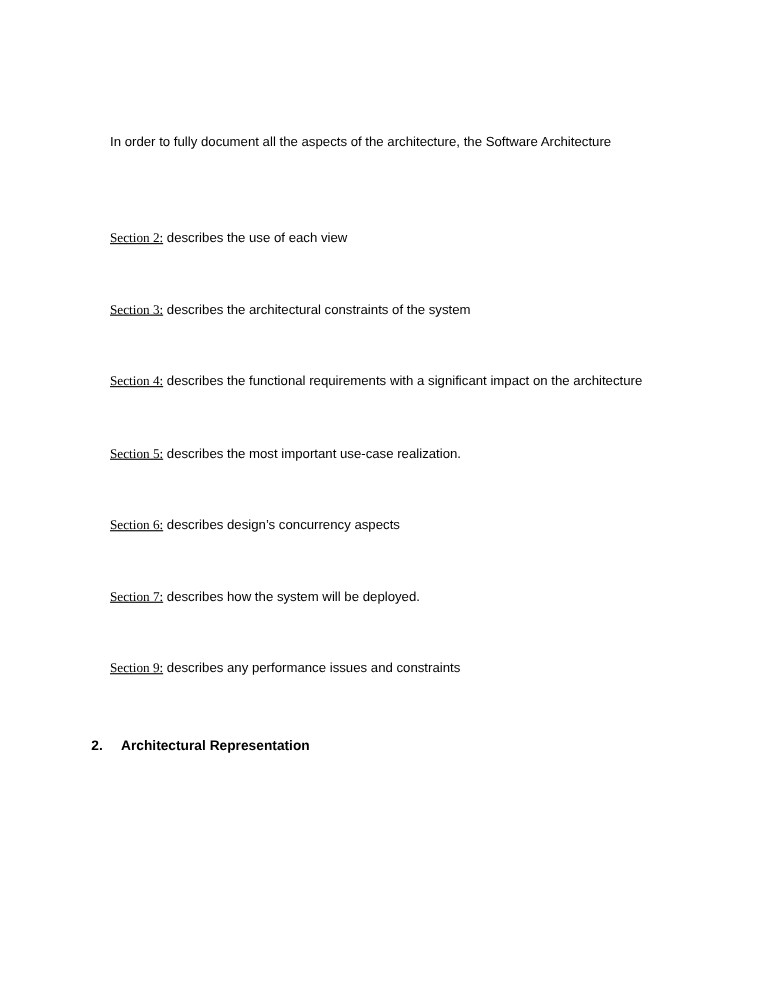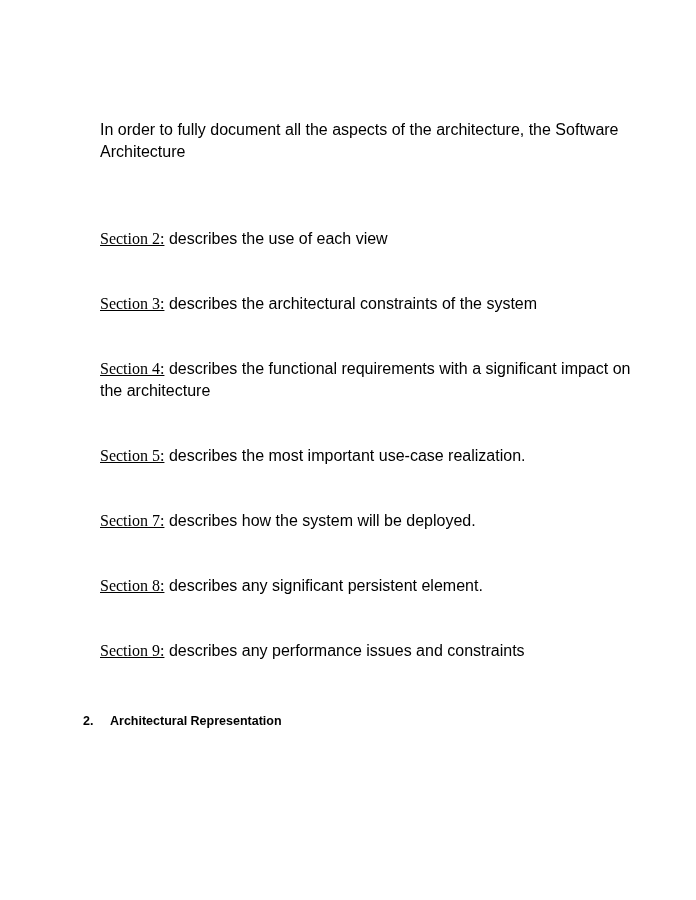--- a/index.html
+++ b/index.html
@@ -8,21 +8,21 @@
     background: #ffffff;
     font-family: "Liberation Sans", sans-serif;
     color: #000000;
     position: relative;
     overflow: hidden;
   }
   .page { position: relative; width: 696px; height: 900px; background: #fff; }
 
   .intro-block {
     margin: 76px 40px 0 100px;
-    font-size: 16px;
+    font-size: 12px;
     line-height: 21.7px;
     white-space: pre-wrap;
   }
   .toc-line .u { text-decoration: underline; font-family: Liberation Serif, serif; }
   .ws { white-space: pre-wrap; }
 
   .h2 {
     margin: 9px 0 0 83px;
     font-size: 12.5px;
     font-weight: bold;
@@ -44,22 +44,22 @@
 
 <div class="page">
 
   <div class="intro-block">
     <div>In order to fully document all the aspects of the architecture, the Software Architecture</div>
 
     <div class="toc-line"><span class="u">Section 2:</span><span class="ws"> describes the use of each view</span></div>
     <div class="toc-line"><span class="u">Section 3:</span><span class="ws"> describes the architectural constraints of the system</span></div>
     <div class="toc-line"><span class="u">Section 4:</span><span class="ws"> describes the functional requirements with a significant impact on the architecture</span></div>
     <div class="toc-line"><span class="u">Section 5:</span><span class="ws"> describes the most important use-case realization.</span></div>
+    <div class="toc-line"><span class="u">Section 6:</span><span class="ws"> describes design’s concurrency aspects</span></div>
     <div class="toc-line"><span class="u">Section 7:</span><span class="ws"> describes how the system will be deployed.</span></div>
-    <div class="toc-line"><span class="u">Section 8:</span><span class="ws"> describes any significant persistent element.</span></div>
     <div class="toc-line"><span class="u">Section 9:</span><span class="ws"> describes any performance issues and constraints</span></div>
   </div>
 
   <div class="h2">
     <span class="num">2.</span>
       <span>Architectural Representation</span>
   </div>
 
   <div class="lead">
     

